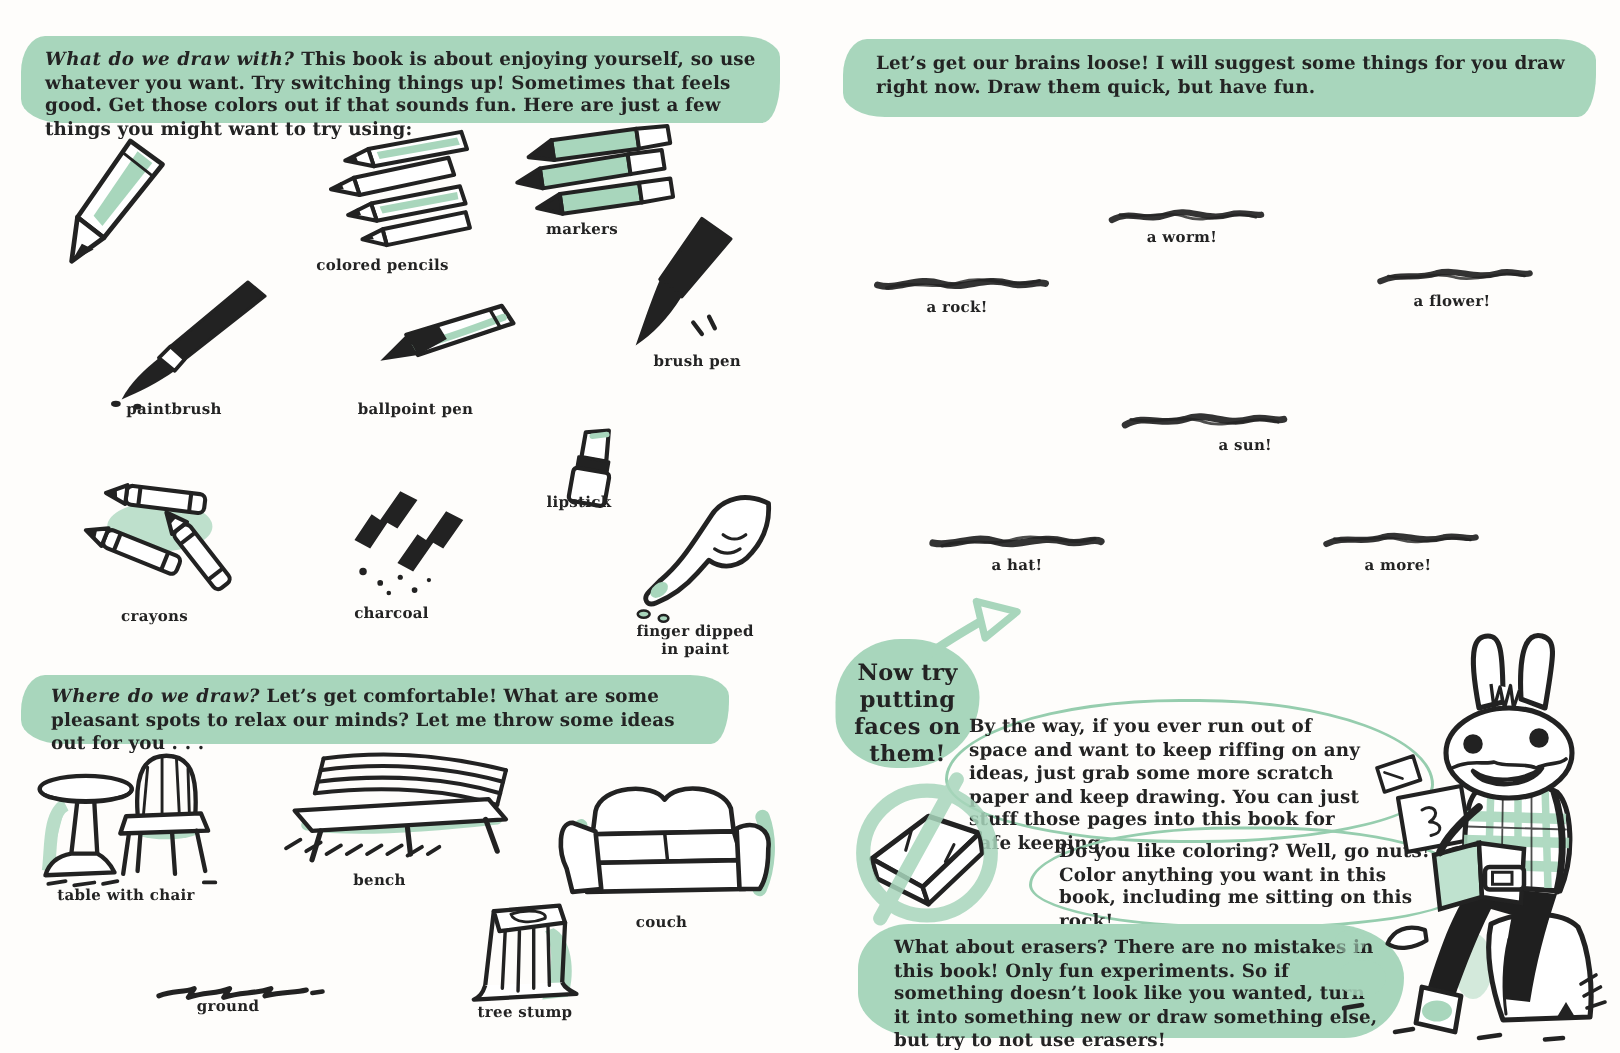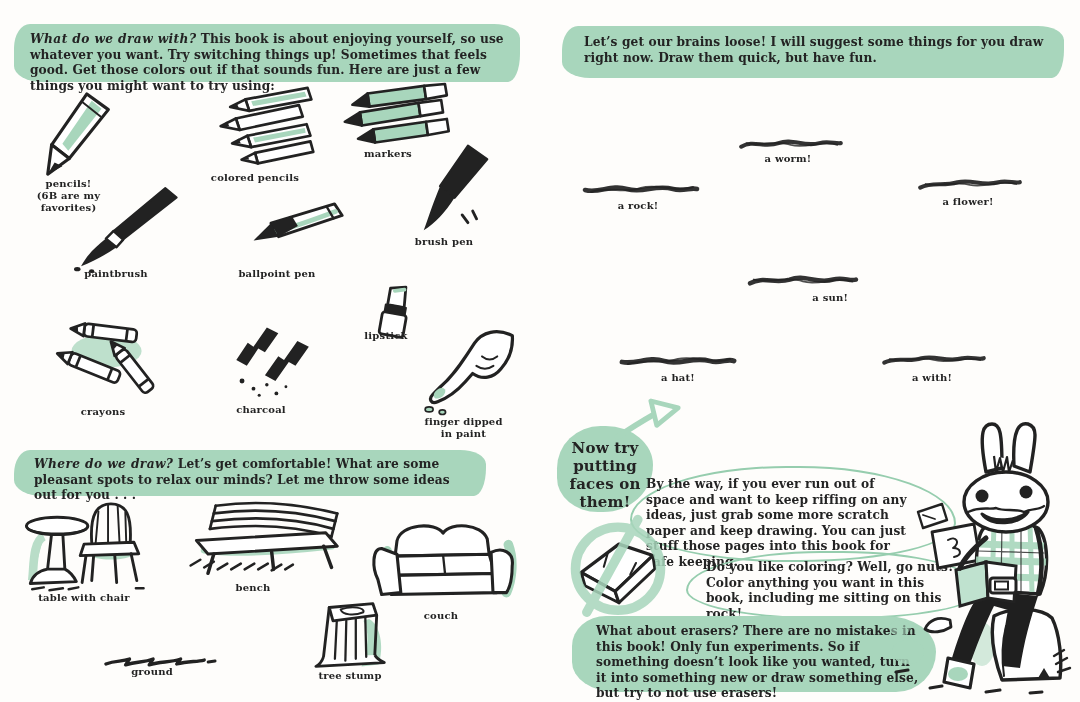--- a/index.html
+++ b/index.html
@@ -51,23 +51,20 @@
     </p>
   </div>
 
   <svg class="abs" viewBox="0 0 90 100" style="left:36px;top:88px;width:88px;height:98px;">
     <polygon points="52,6 74,22 34,72 16,58" fill="#fff" stroke="#222" stroke-width="3.2" stroke-linejoin="round"></polygon>
     <polygon points="57,13 67,21 33,64 27,57" fill="#a8d6bc"></polygon>
     <line x1="47" y1="14" x2="66" y2="29" class="ink-stroke" stroke-width="2"></line>
     <polygon points="16,58 34,72 12,88" fill="#fff" stroke="#222" stroke-width="3.2" stroke-linejoin="round"></polygon>
     <polygon points="19,76 12,88 27,80" fill="#222"></polygon>
   </svg>
-  <div class="abs label" style="left:16px;top:178px;width:105px;">pencils!
-(6B are my
-favorites)</div>
 
   <svg class="abs" viewBox="0 0 120 90" style="left:196px;top:86px;width:118px;height:86px;">
     <g stroke="#222" stroke-width="2.8" stroke-linejoin="round">
       <polygon points="50,14 115,2 119,14 54,26" fill="#fff"></polygon>
       <polygon points="56,16 112,6 114,11 58,21" fill="#a8d6bc" stroke="none"></polygon>
       <polygon points="50,14 54,26 34,22" fill="#fff"></polygon>
       <polygon points="41,18 34,22 43,23" fill="#222" stroke="none"></polygon>
       <polygon points="40,34 106,20 110,32 44,46" fill="#fff"></polygon>
       <polygon points="40,34 44,46 24,42" fill="#fff"></polygon>
       <polygon points="31,37 24,42 33,42" fill="#222" stroke="none"></polygon>
@@ -114,21 +111,21 @@
     <line x1="88" y1="9" x2="95" y2="21" class="ink-stroke" stroke-width="2.4"></line>
   </svg>
   <div class="abs label" style="left:222px;top:268px;width:110px;">ballpoint pen</div>
 
   <svg class="abs" viewBox="0 0 95 100" style="left:408px;top:142px;width:92px;height:96px;">
     <polygon points="62,4 82,18 48,58 33,46" fill="#222" stroke="#222" stroke-width="2.5" stroke-linejoin="round"></polygon>
     <path d="M33,46 L48,58 C38,74 28,84 16,92 C21,78 27,60 33,46 Z" fill="#222"></path>
     <line x1="56" y1="76" x2="62" y2="84" class="ink-stroke" stroke-width="3"></line>
     <line x1="67" y1="72" x2="71" y2="80" class="ink-stroke" stroke-width="3"></line>
   </svg>
-  <div class="abs label" style="left:394px;top:236px;width:100px;">brush pen</div>
+  <div class="abs label" style="left:394px;top:236px;width:100px;text-align:right;">brush pen</div>
 
   <svg class="abs" viewBox="0 0 60 68" style="left:368px;top:278px;width:56px;height:64px;">
     <g transform="rotate(10 30 35)" stroke="#222" stroke-linejoin="round">
       <polygon points="20,12 36,8 38,30 20,30" fill="#fff" stroke-width="3"></polygon>
       <line x1="25" y1="14" x2="35" y2="11" stroke="#a8d6bc" stroke-width="4" stroke-linecap="round"></line>
       <rect x="18" y="30" width="22" height="8" fill="#222" stroke-width="2"></rect>
       <rect x="16" y="38" width="26" height="24" rx="3" fill="#fff" stroke-width="3"></rect>
     </g>
   </svg>
   <div class="abs label" style="left:346px;top:330px;width:80px;">lipstick</div>
@@ -281,21 +278,21 @@
   <svg class="abs" viewBox="0 0 120 18" style="left:616px;top:352px;width:124px;height:18px;">
     <path d="M4,10 C18,13 30,4 46,9 C62,14 74,4 92,9 C102,12 110,6 116,9" class="ink-stroke" stroke-width="4.8" opacity="0.92"></path>
     <path d="M10,12 C26,6 44,13 60,7 C76,3 96,13 112,7" class="ink-stroke" stroke-width="2" opacity="0.8"></path>
   </svg>
   <div class="abs label" style="left:628px;top:372px;width:100px;">a hat!</div>
 
   <svg class="abs" viewBox="0 0 120 18" style="left:878px;top:352px;width:112px;height:16px;">
     <path d="M4,12 C18,5 30,12 46,7 C62,3 74,12 92,7 C102,5 110,9 116,7" class="ink-stroke" stroke-width="4.6" opacity="0.92"></path>
     <path d="M10,8 C26,12 44,4 60,9 C76,14 96,4 112,9" class="ink-stroke" stroke-width="2" opacity="0.8"></path>
   </svg>
-  <div class="abs label" style="left:882px;top:372px;width:100px;">a with!</div>
+  <div class="abs label" style="left:882px;top:372px;width:100px;">a more!</div>
 
   <div class="abs" style="left:557px;top:426px;width:96px;height:86px;background:var(--green);
               border-radius:48% 52% 55% 45% / 52% 48% 58% 42%;">
     <div class="label" style="position:absolute;left:0;right:0;top:13px;font-size:15px;">Now try
 putting
 faces on
 them!</div>
   </div>
   <svg class="abs" viewBox="0 0 70 45" style="left:614px;top:396px;width:68px;height:44px;">
     <path d="M4,42 C18,32 30,25 44,17" stroke="#a8d6bc" stroke-width="6" fill="none" stroke-linecap="round"></path>

